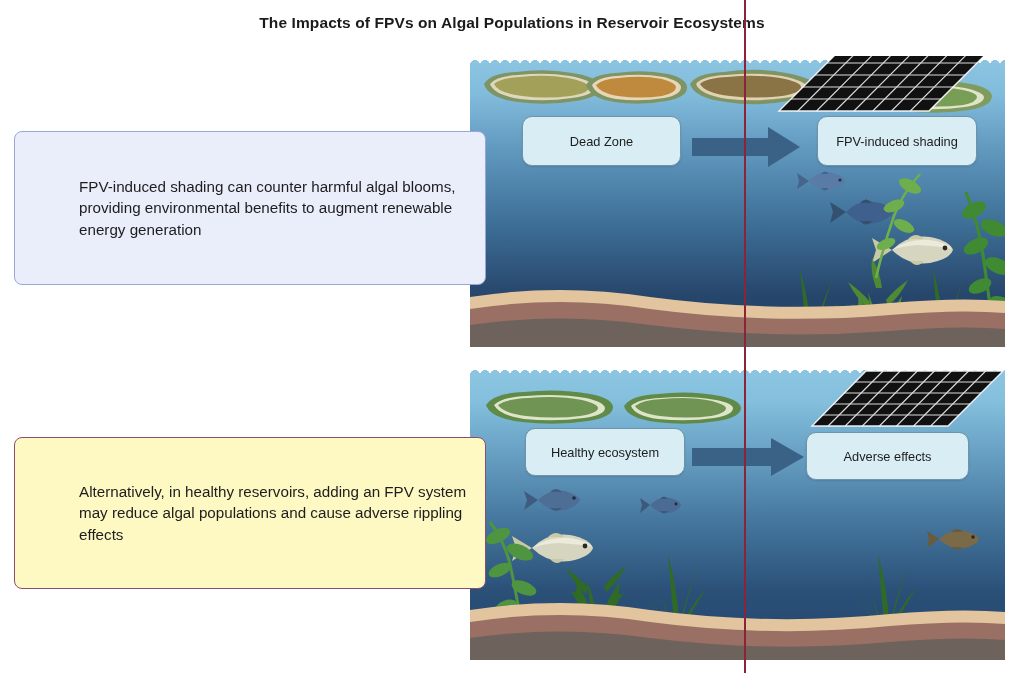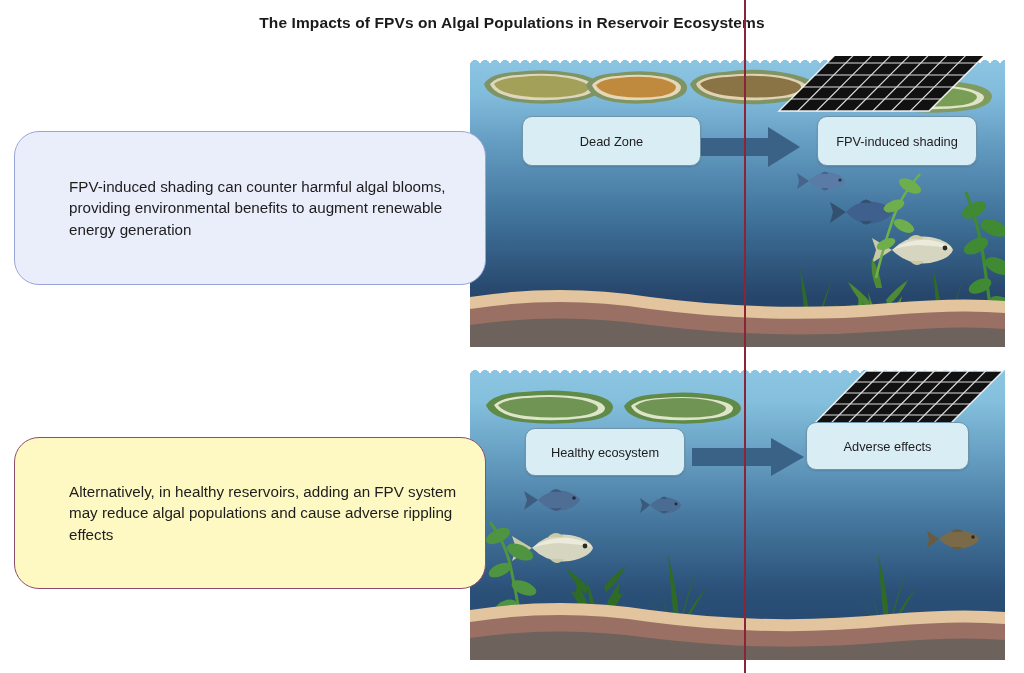--- a/index.html
+++ b/index.html
@@ -9,22 +9,22 @@
   #stage{position:absolute;left:0;top:0;width:1024px;height:673px;}
 
   
   .title{
     position:absolute;left:0;top:14px;width:1024px;text-align:center;
     font-size:15.5px;font-weight:bold;color:#1b1b1b;letter-spacing:.1px;
   }
 
   
   .callout{
-    position:absolute;box-sizing:border-box;border-radius:25px;
-    display:flex;align-items:center;
+    position:absolute;box-sizing:border-box;border-radius:8px;
+    display:flex;align-items:center;padding-left:10px;
   }
   .callout .txt{
     font-size:15.2px;line-height:1.42;color:#1d1d1d;white-space:pre-line;
     padding-left:54px;padding-right:18px;
   }
   #callout-top{
     left:14px;top:131px;width:472px;height:154px;
     background:#eaeefb;border:1.4px solid #9aa6d8;z-index:6;
   }
   #callout-bottom{
@@ -235,21 +235,21 @@
     </div>
 
     <div class="sed" style="left:0;bottom:0;height:68px;">
       <svg viewBox="0 0 535 68" preserveAspectRatio="none">
         <path d="M0 18 Q90 4 180 18 Q300 34 420 24 Q490 18 535 22 L535 68 L0 68 Z" fill="#e2c49e"></path>
         <path d="M0 30 Q90 16 180 30 Q300 46 420 36 Q490 30 535 34 L535 68 L0 68 Z" fill="#9a6f64"></path>
         <path d="M0 46 Q90 33 180 46 Q300 61 420 52 Q490 46 535 50 L535 68 L0 68 Z" fill="#6d625c"></path>
       </svg>
     </div>
 
-    <div class="flowbox" id="box-top-left" style="left:52px;top:60px;width:179px;height:50px;">Dead Zone</div>
+    <div class="flowbox" id="box-top-left" style="left:52px;top:60px;width:159px;height:50px;">Dead Zone</div>
     <div class="arrow" style="left:222px;top:71px;">
       <svg width="108" height="40" viewBox="0 0 108 40">
         <polygon points="0,11 76,11 76,0 108,20 76,40 76,29 0,29" fill="#3a6186"></polygon>
       </svg>
     </div>
     <div class="flowbox" id="box-top-right" style="left:347px;top:60px;width:160px;height:50px;">FPV-induced shading</div>
   </div>
 
   <div class="panel" id="panel-bottom">
     <div class="water water-bot"></div>
@@ -381,21 +381,21 @@
         <path d="M0 50 Q90 37 180 50 Q300 65 420 54 Q490 48 535 52 L535 72 L0 72 Z" fill="#6d625c"></path>
       </svg>
     </div>
 
     <div class="flowbox" id="box-bot-left" style="left:55px;top:62px;width:160px;height:48px;">Healthy ecosystem</div>
     <div class="arrow" style="left:222px;top:72px;">
       <svg width="112" height="38" viewBox="0 0 112 38">
         <polygon points="0,10 79,10 79,0 112,19 79,38 79,28 0,28" fill="#3a6186"></polygon>
       </svg>
     </div>
-    <div class="flowbox" id="box-bot-right" style="left:336px;top:56px;width:163px;height:48px;">Adverse effects</div>
+    <div class="flowbox" id="box-bot-right" style="left:336px;top:66px;width:163px;height:48px;">Adverse effects</div>
   </div>
 
   <div class="divider"></div>
 
   <div class="callout" id="callout-top">
     <div class="txt">FPV-induced shading can counter harmful algal blooms, providing environmental benefits to augment renewable energy generation</div>
   </div>
   <div class="callout" id="callout-bottom">
     <div class="txt">Alternatively, in healthy reservoirs, adding an FPV system may reduce algal populations and cause adverse rippling effects</div>
   </div>

